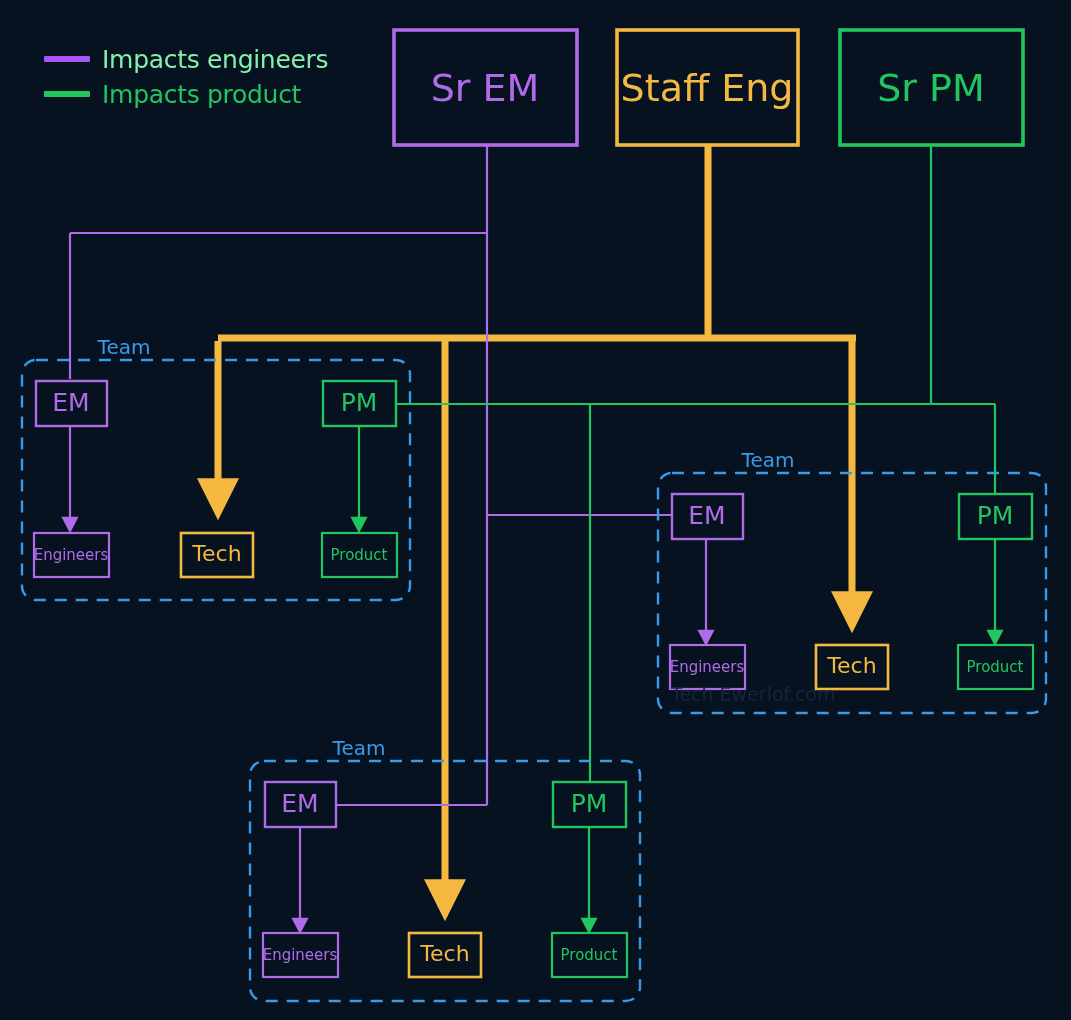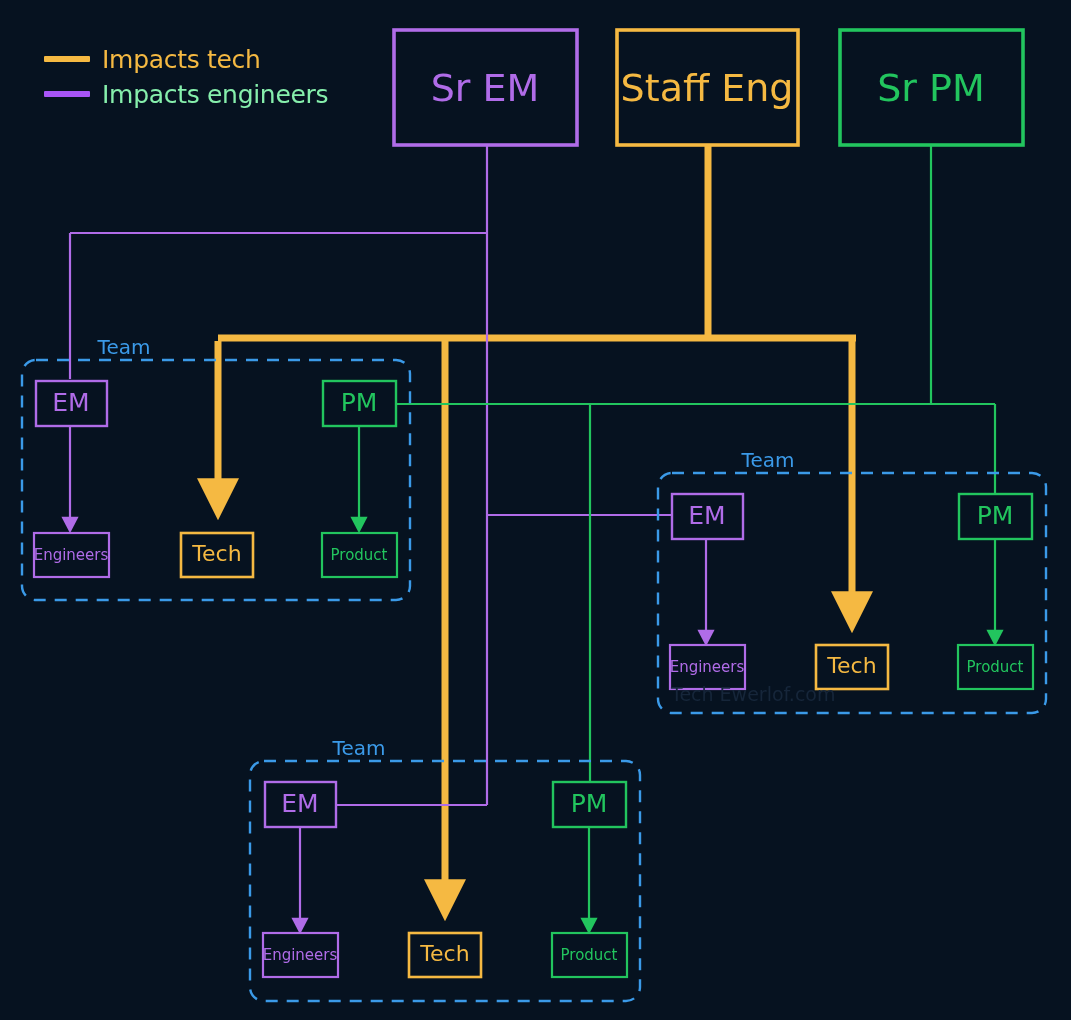--- a/index.html
+++ b/index.html
@@ -252,22 +252,22 @@
     <g>
       <rect x="552" y="933" width="75" height="44" fill="#061220" stroke="#22c55e" stroke-width="2.2"></rect>
       <text class="node-label" x="589" y="955" fill="#22c55e" font-size="15">Product</text>
     </g>
   </svg>
 
   <div class="watermark">Tech Ewerlof.com</div>
 
   <div class="legend">
     <div class="legend-row">
-      <span class="legend-swatch" style="background:#f5b942"></span>
-      <span class="legend-label" style="color:#f5b942">Impacts tech</span>
-    </div>
-    <div class="legend-row">
       <span class="legend-swatch" style="background:#a855f7"></span>
       <span class="legend-label" style="color:#86efac">Impacts engineers</span>
     </div>
+    <div class="legend-row">
+      <span class="legend-swatch" style="background:#22c55e"></span>
+      <span class="legend-label" style="color:#22c55e">Impacts product</span>
+    </div>
   </div>
 
 </div>
 
 </body></html>

